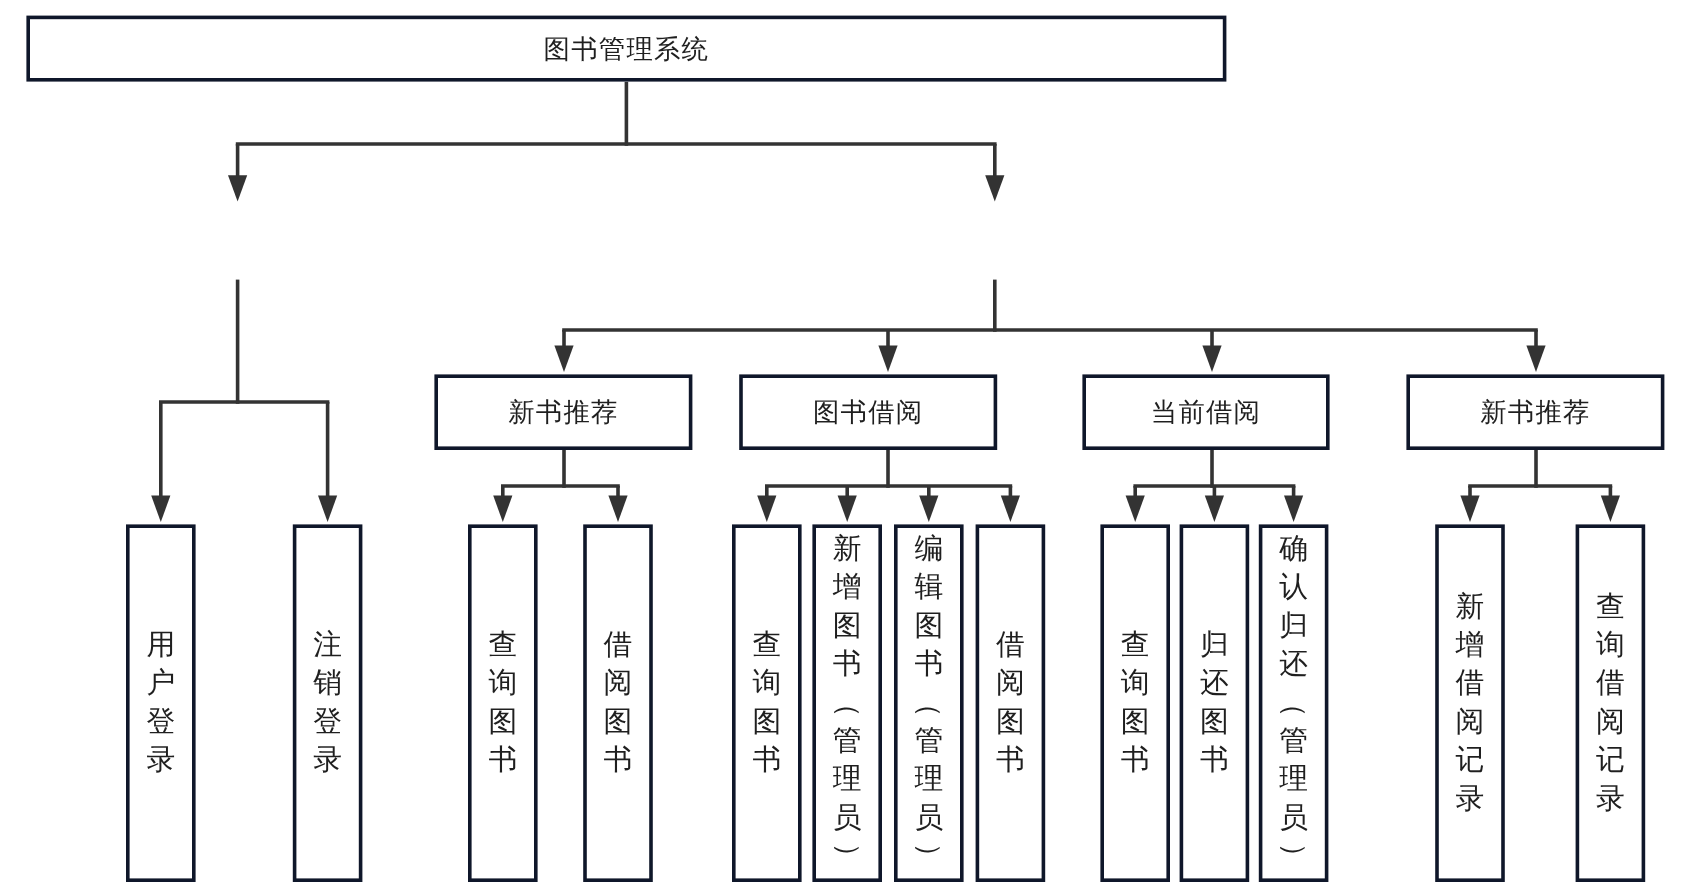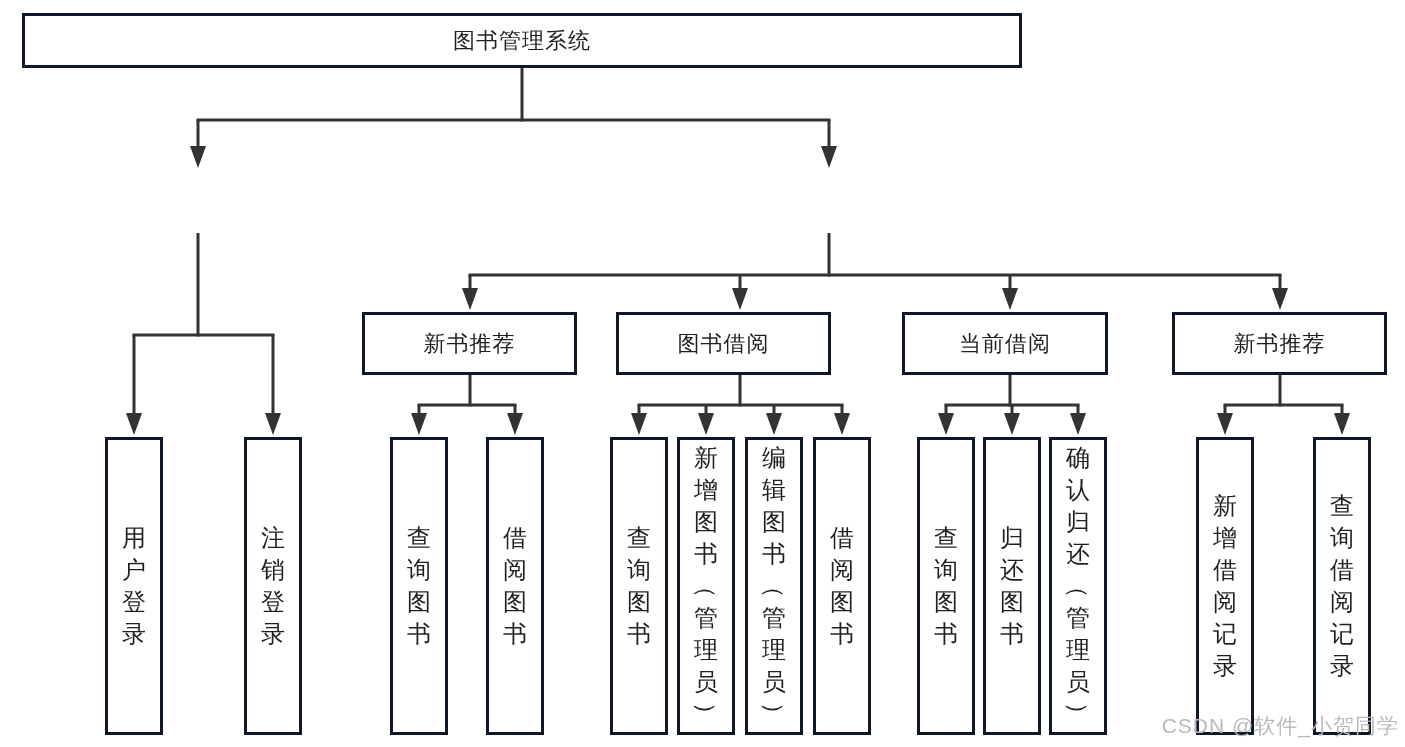--- a/index.html
+++ b/index.html
@@ -218,14 +218,13 @@
     </div>
   <div class="box v" style="left:1313px;top:437px;width:58px;height:298px">
       <div>查</div>
       <div>询</div>
       <div>借</div>
       <div>阅</div>
       <div>记</div>
       <div>录</div>
     </div>
 
-  <div class="watermark">CSDN @软件_小贺同学</div>
 </div>
 
 </body></html>

